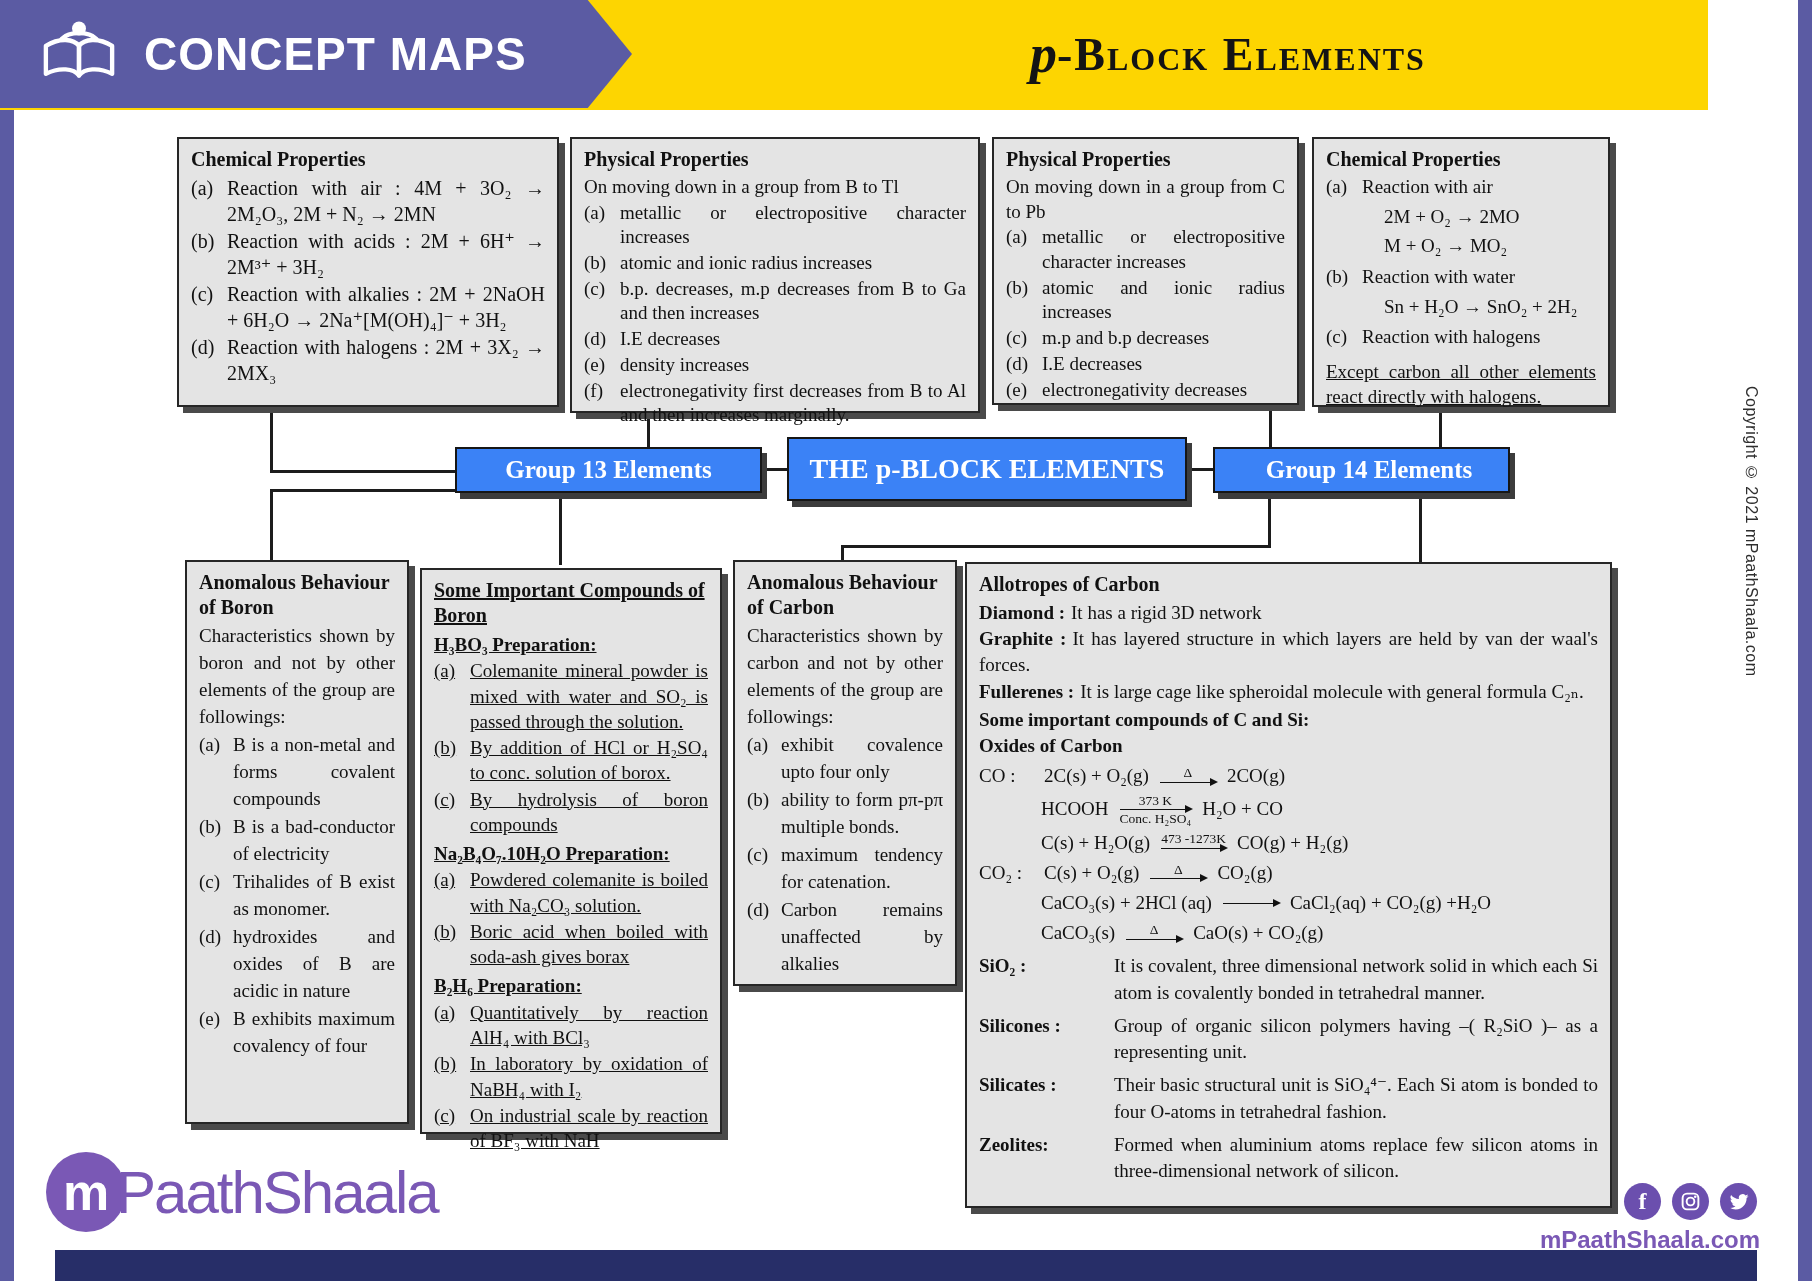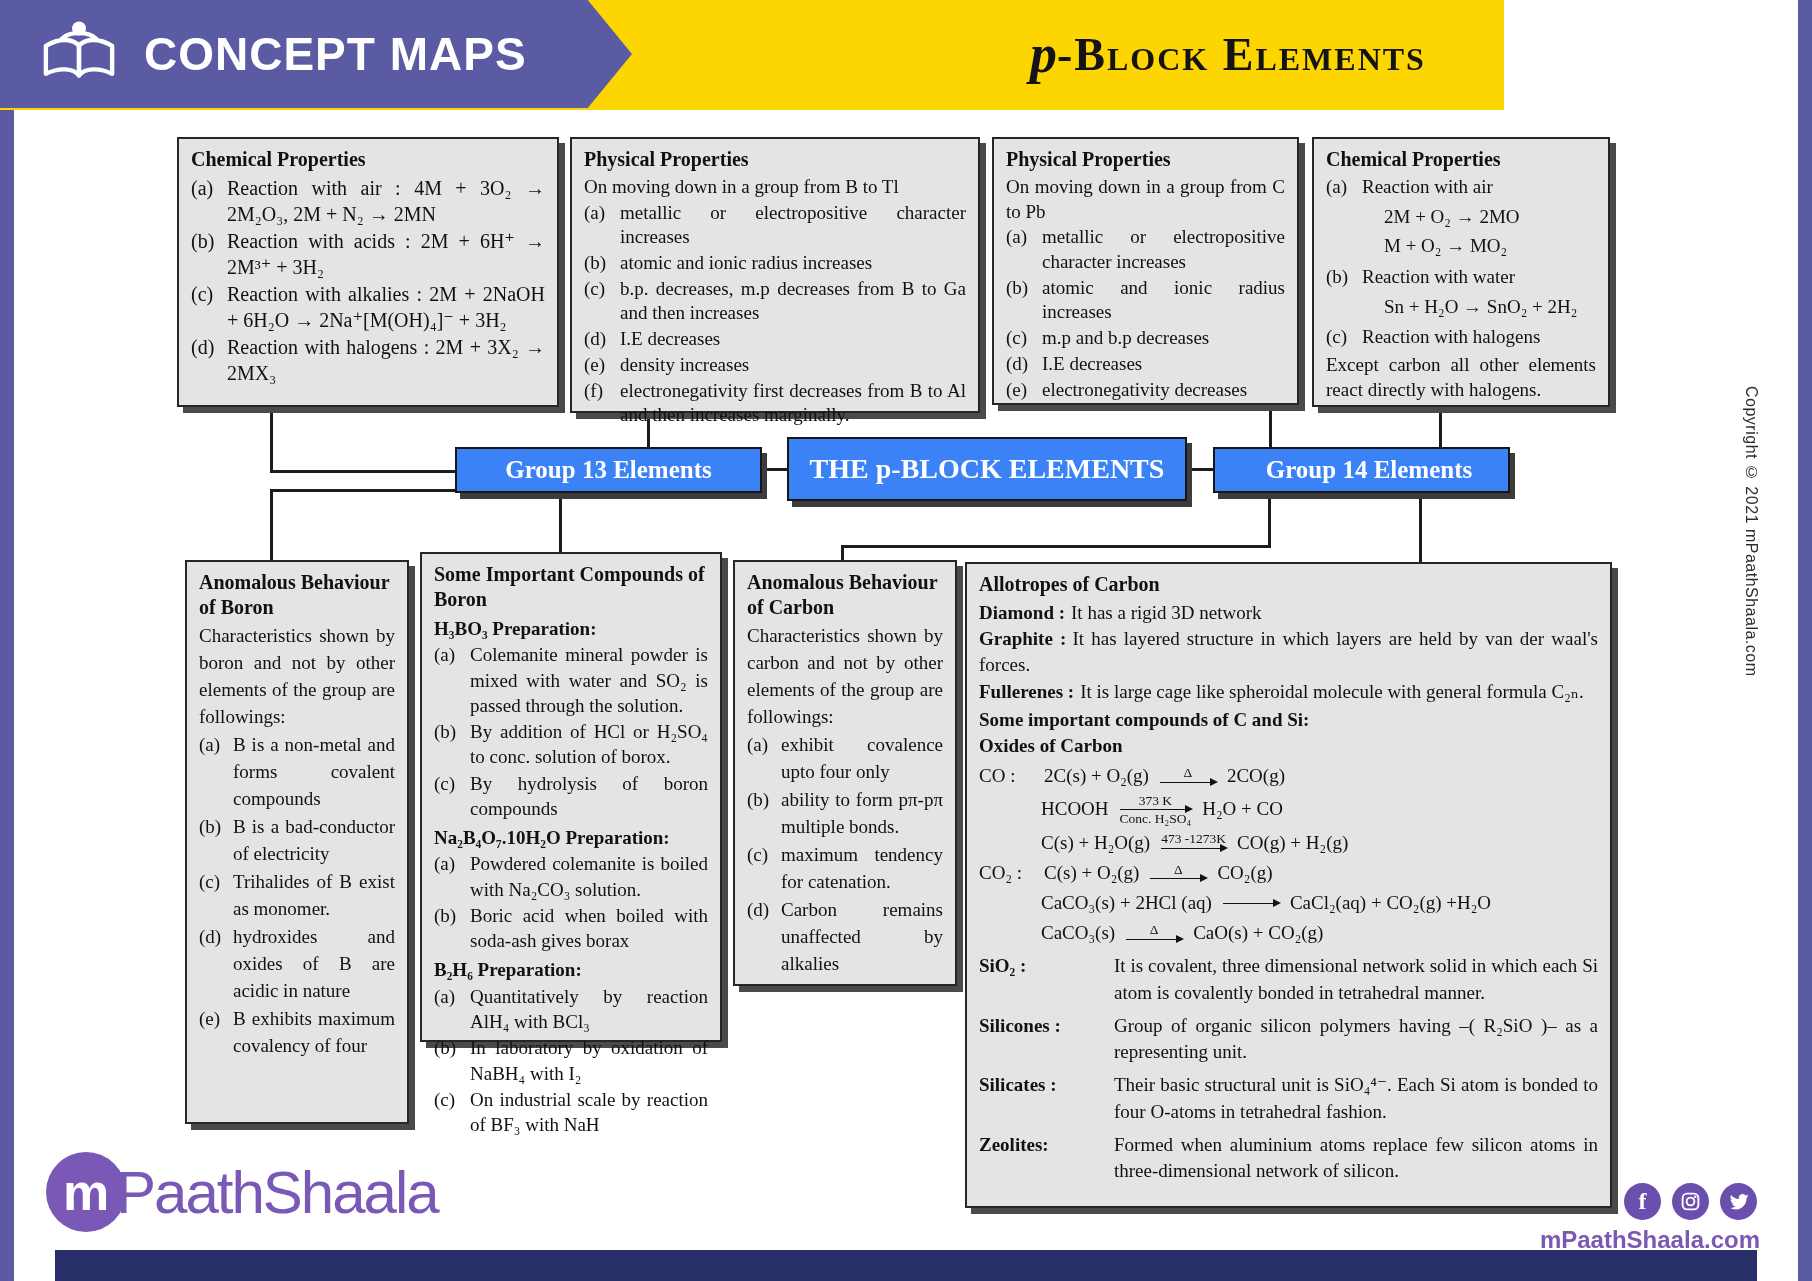--- a/index.html
+++ b/index.html
@@ -3,42 +3,42 @@
 <meta charset="utf-8">
 <style>
   html,body{margin:0;padding:0;background:#fff;}
   .canvas{position:relative;width:1812px;height:1281px;background:#ffffff;overflow:hidden;
           font-family:"Liberation Serif","DejaVu Serif",serif;color:#111;}
   
   .frame{position:absolute;top:0;width:14px;height:1281px;background:#5b5ba3;z-index:0;}
   .frame.left{left:0;} .frame.right{right:0;}
   .bottom-bar{position:absolute;left:55px;right:55px;bottom:0;height:31px;background:#272e68;z-index:1;}
   
-  .topbar{position:absolute;left:0;top:0;width:1504px;height:110px;z-index:3;text-align:right;}
+  .topbar{position:absolute;left:0;top:0;width:1708px;height:110px;z-index:3;text-align:right;}
   .yellow-bg{position:absolute;inset:0;background:#fdd501;}
   .purple-banner{position:absolute;left:0;top:0;width:632px;height:108px;background:#5b5ba3;
      clip-path:polygon(0 0,93% 0,100% 50%,93% 100%,0 100%);
      display:flex;align-items:center;gap:22px;padding-left:36px;box-sizing:border-box;}
   .brand-title{font-family:"Liberation Sans",sans-serif;font-weight:800;font-size:46px;color:#fff;letter-spacing:1px;}
   .page-title{position:absolute;left:1030px;top:0;height:108px;display:flex;align-items:center;color:#141414;}
   .page-title .pt-italic{font-style:italic;font-weight:bold;font-size:54px;font-family:"Liberation Serif",serif;}
   .page-title .pt-rest{font-variant:small-caps;font-weight:bold;font-size:46px;letter-spacing:2px;font-family:"Liberation Serif",serif;}
   
   .line{position:absolute;background:#1c1c1c;z-index:1;}
   
   .box{position:absolute;background:#e4e4e4;border:2.5px solid #262626;box-shadow:6px 6px 0 #4a4a4a;
        padding:8px 12px;box-sizing:border-box;z-index:2;font-size:19px;line-height:1.3;}
   .box h3{margin:0 0 3px 0;font-size:20px;line-height:1.25;}
   .intro{text-align:justify;}
   .li{display:flex;margin:1px 0;}
   .mk{flex:0 0 36px;}
   .narrow .mk{flex:0 0 34px;}
   .tx{flex:1;text-align:justify;}
   .fml{margin:5px 0 5px 22px;}
-  .note{text-align:justify;margin-top:3px;}
+  .note{text-align:justify;margin-top:10px;text-decoration:underline;}
   .sec-h{font-weight:bold;margin-top:4px;}
   .anomB,.anomC{line-height:1.42;}
   .compB{line-height:1.33;}
   
   .dark{position:absolute;background:#3b82f6;border:2px solid #161616;box-shadow:5px 6px 0 #3c3c3c;
         color:#fff;display:flex;align-items:center;justify-content:center;z-index:2;
         font-weight:bold;font-family:"Liberation Serif",serif;box-sizing:border-box;}
   .dark.small{font-size:25px;}
   .dark.big{font-size:28px;}
   
@@ -239,21 +239,21 @@
     <div class="li">
         <span class="mk">(d)</span>
         <span class="tx">hydroxides and oxides of B are acidic in nature</span>
       </div>
     <div class="li">
         <span class="mk">(e)</span>
         <span class="tx">B exhibits maximum covalency of four</span>
       </div>
   </div>
 
-  <div class="box compB" style="left:420px;top:552px;width:302px;height:490px;">
+  <div class="box compB" style="left:420px;top:568px;width:302px;height:566px;text-decoration:underline;">
     <h3>Some Important Compounds of Boron</h3>
     <div class="sec-h">H₃BO₃ Preparation:</div>
     <div class="li">
         <span class="mk">(a)</span>
         <span class="tx">Colemanite mineral powder is mixed with water and SO₂ is passed through the solution.</span>
       </div>
     <div class="li">
         <span class="mk">(b)</span>
         <span class="tx">By addition of HCl or H₂SO₄ to conc. solution of borox.</span>
       </div>

